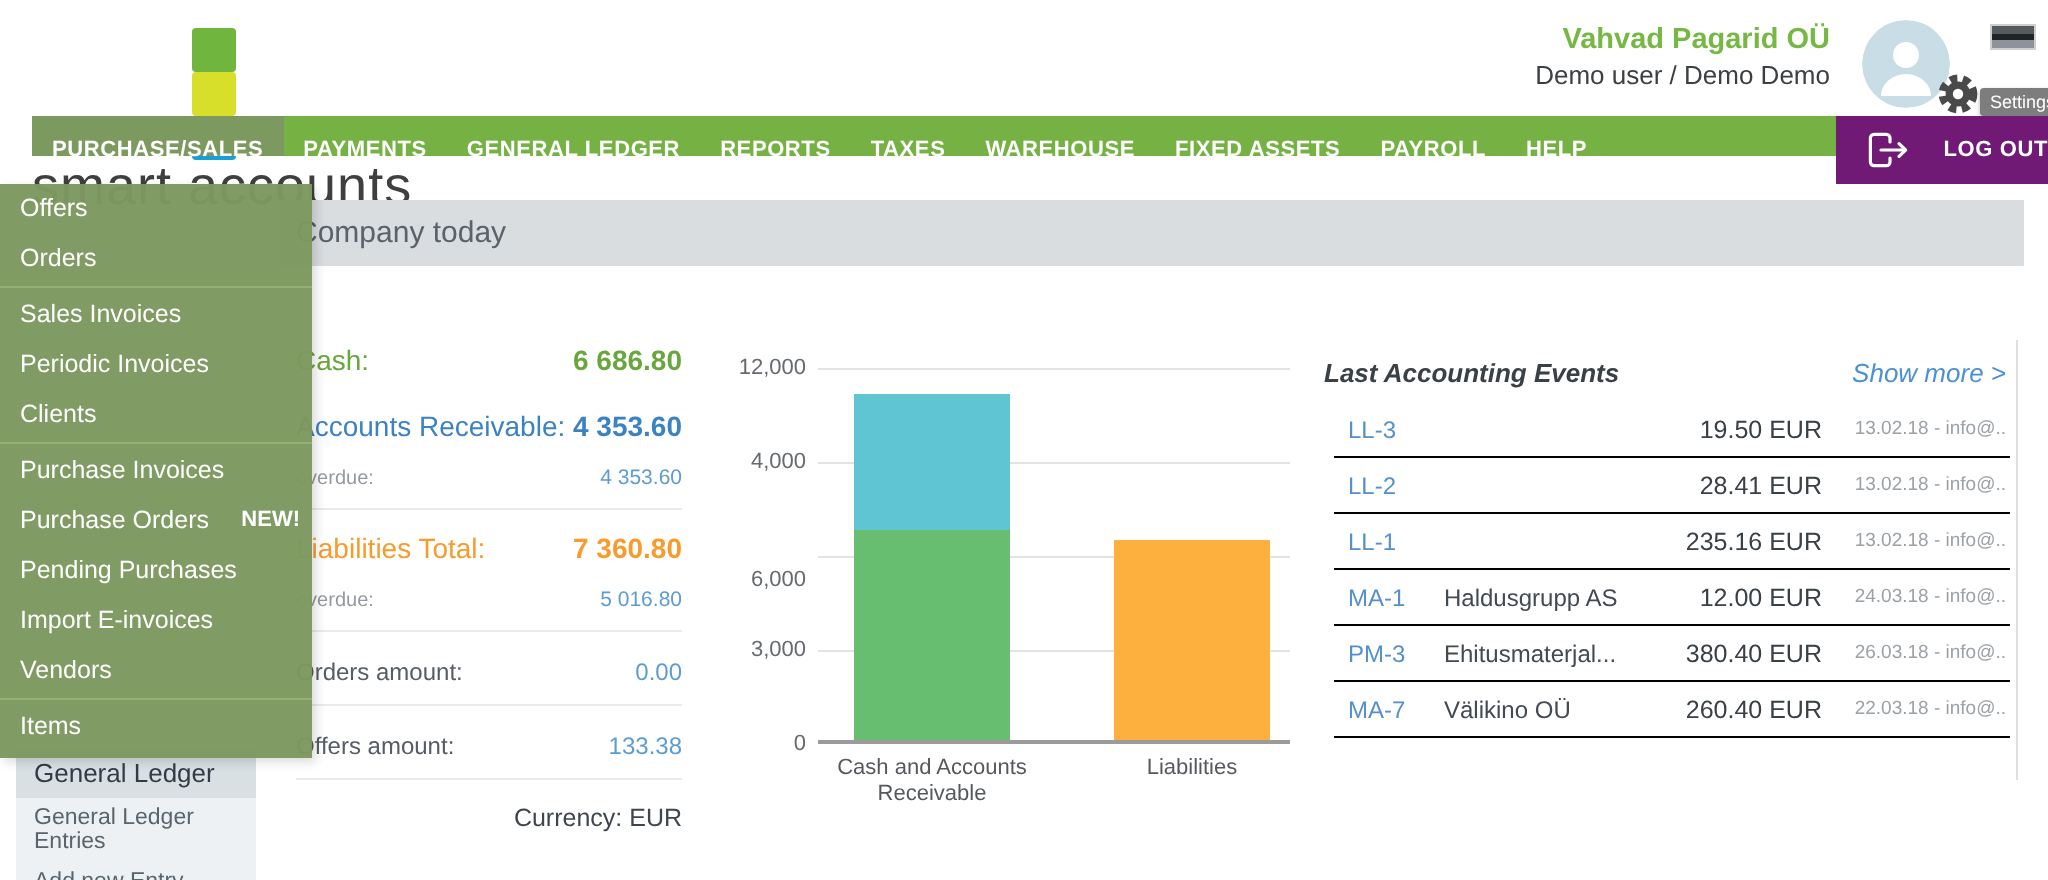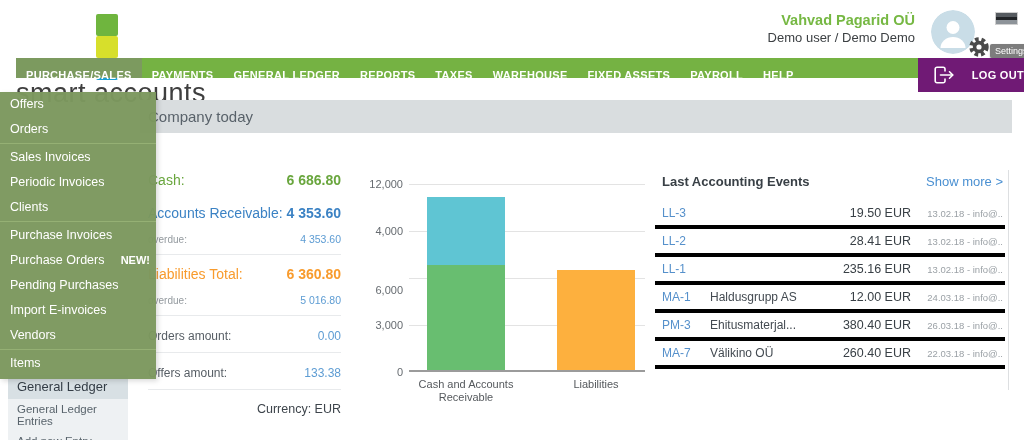--- a/index.html
+++ b/index.html
@@ -62,24 +62,24 @@
   .ytick { position:absolute; right:0; font-size:11px; color:#666b70; }
   .plot { position:absolute; left:44px; top:16px; width:236px; height:188px; border-bottom:2px solid #9b9b9b; }
   .gridline { position:absolute; left:0; right:0; height:1px; background:#e3e3e3; }
   .bar { position:absolute; bottom:0; width:78px; }
   .seg { position:absolute; left:0; width:100%; }
   .xlabels { position:absolute; left:44px; top:208px; width:236px; }
   .xlabel { position:absolute; width:130px; text-align:center; font-size:11px; color:#55595d; line-height:13px; }
 
   
   .events { position:absolute; left:655px; top:168px; width:350px; }
-  .ev-head { display:flex; justify-content:space-between; align-items:center; height:26px; margin-bottom:7px; padding:0 2px 0 7px; }
+  .ev-head { display:flex; justify-content:space-between; align-items:flex-end; height:26px; margin-bottom:7px; padding:0 2px 0 7px;font-style:italic; }
   .ev-title { font-size:13px; font-weight:bold; color:#394046; }
   .ev-more { font-size:13px; color:#4a90d2; cursor:pointer; }
-  .ev-row { display:flex; align-items:center; height:28px; border-bottom:4px solid #000000; padding:0 2px 0 7px; }
+  .ev-row { display:flex; align-items:center; height:28px; border-bottom:1px solid #000000; padding:0 2px 0 7px;margin-left:12px; }
   .ev-doc { width:48px; font-size:12px; color:#5590cb; cursor:pointer; }
   .ev-name { flex:1; font-size:12px; color:#434a51; }
   .ev-amount { width:96px; text-align:right; font-size:12.5px; color:#394046; }
   .ev-meta { width:92px; text-align:right; font-size:9.5px; color:#9ba1a6; white-space:nowrap; }
   .vline { position:absolute; left:1008px; top:170px; width:1px; height:220px; background:#dddfe1; }
 
   
   .sidebar { position:absolute; left:8px; top:375px; width:120px; background:#eef1f3; }
   .side-item { font-size:11.5px; color:#59646c; padding:4px 0 4px 9px; cursor:pointer; }
   .side-item.active { background:#d8e0e4; color:#333c45; font-size:13px; padding:4px 0 5px 9px; }
@@ -157,21 +157,21 @@
       <span class="l">Accounts Receivable:</span>
       <span class="v">4 353.60</span>
     </div>
     <div class="s-row s-sub">
       <span class="l">overdue:</span>
       <span class="v">4 353.60</span>
     </div>
     <div class="s-div"></div>
     <div class="s-row s-main s-liab">
       <span class="l">Liabilities Total:</span>
-      <span class="v">6 360.80</span>
+      <span class="v">7 360.80</span>
     </div>
     <div class="s-row s-sub">
       <span class="l">overdue:</span>
       <span class="v">5 016.80</span>
     </div>
     <div class="s-div"></div>
     <div class="s-row s-mid">
       <span class="l">Orders amount:</span>
       <span class="v">0.00</span>
     </div>

